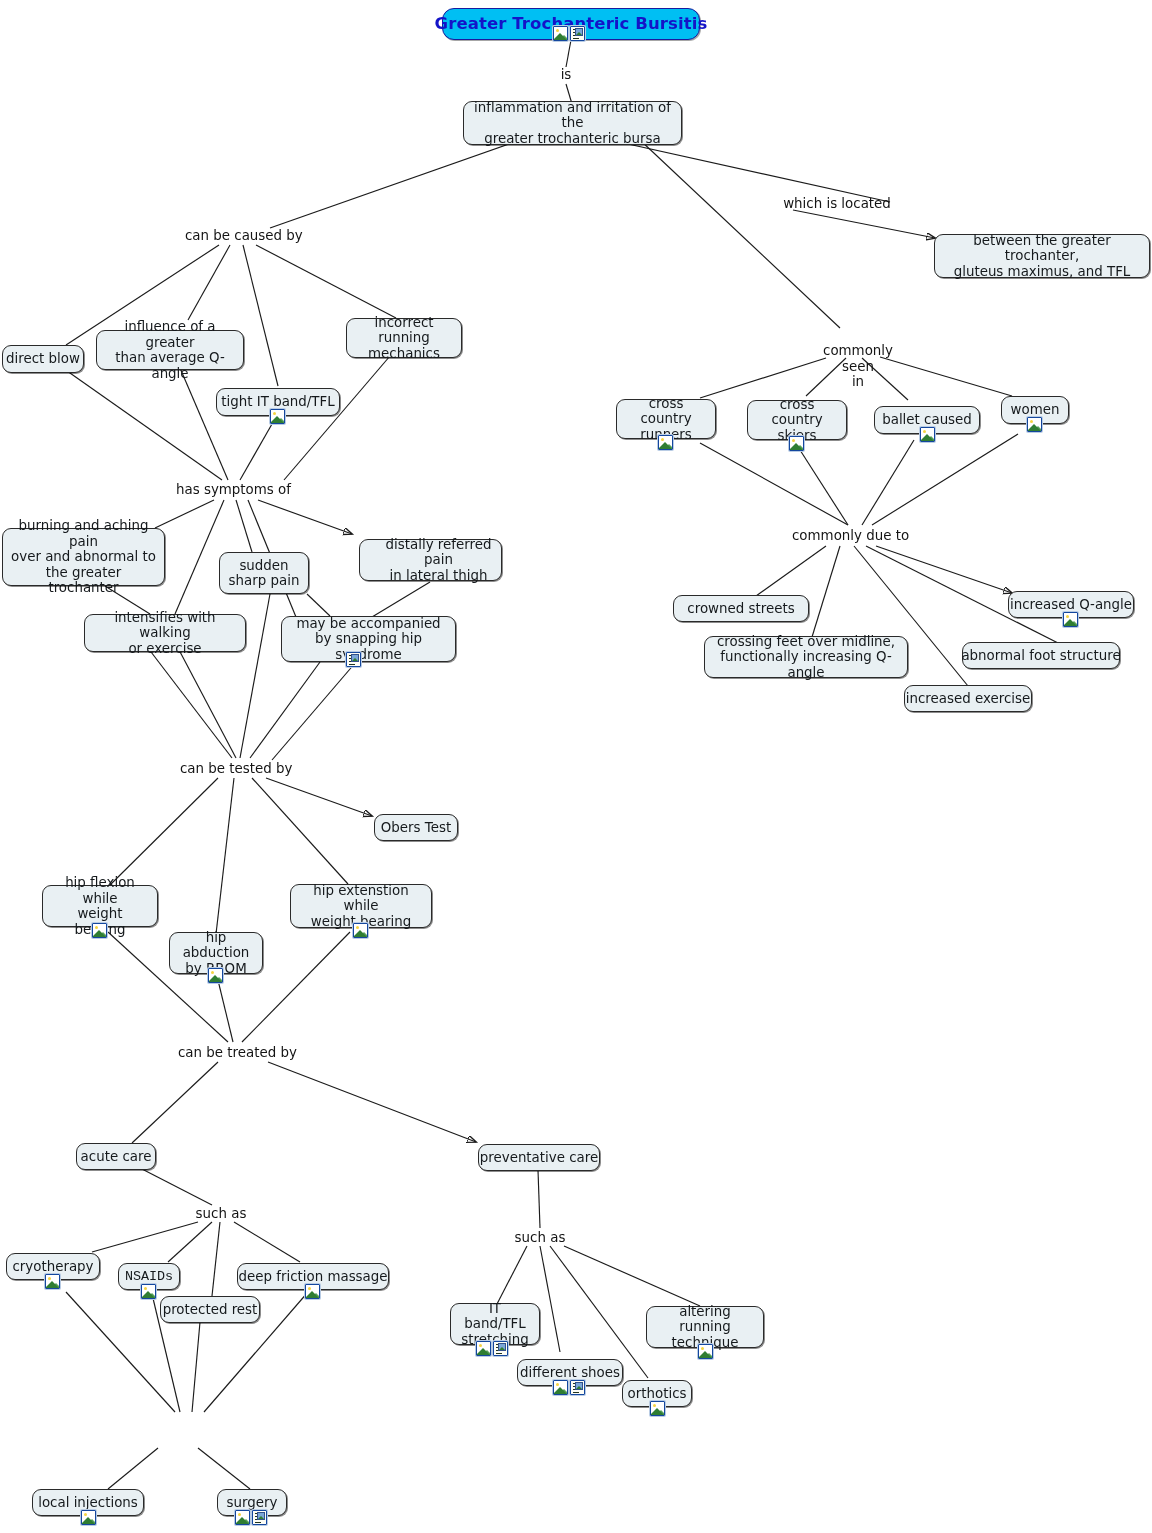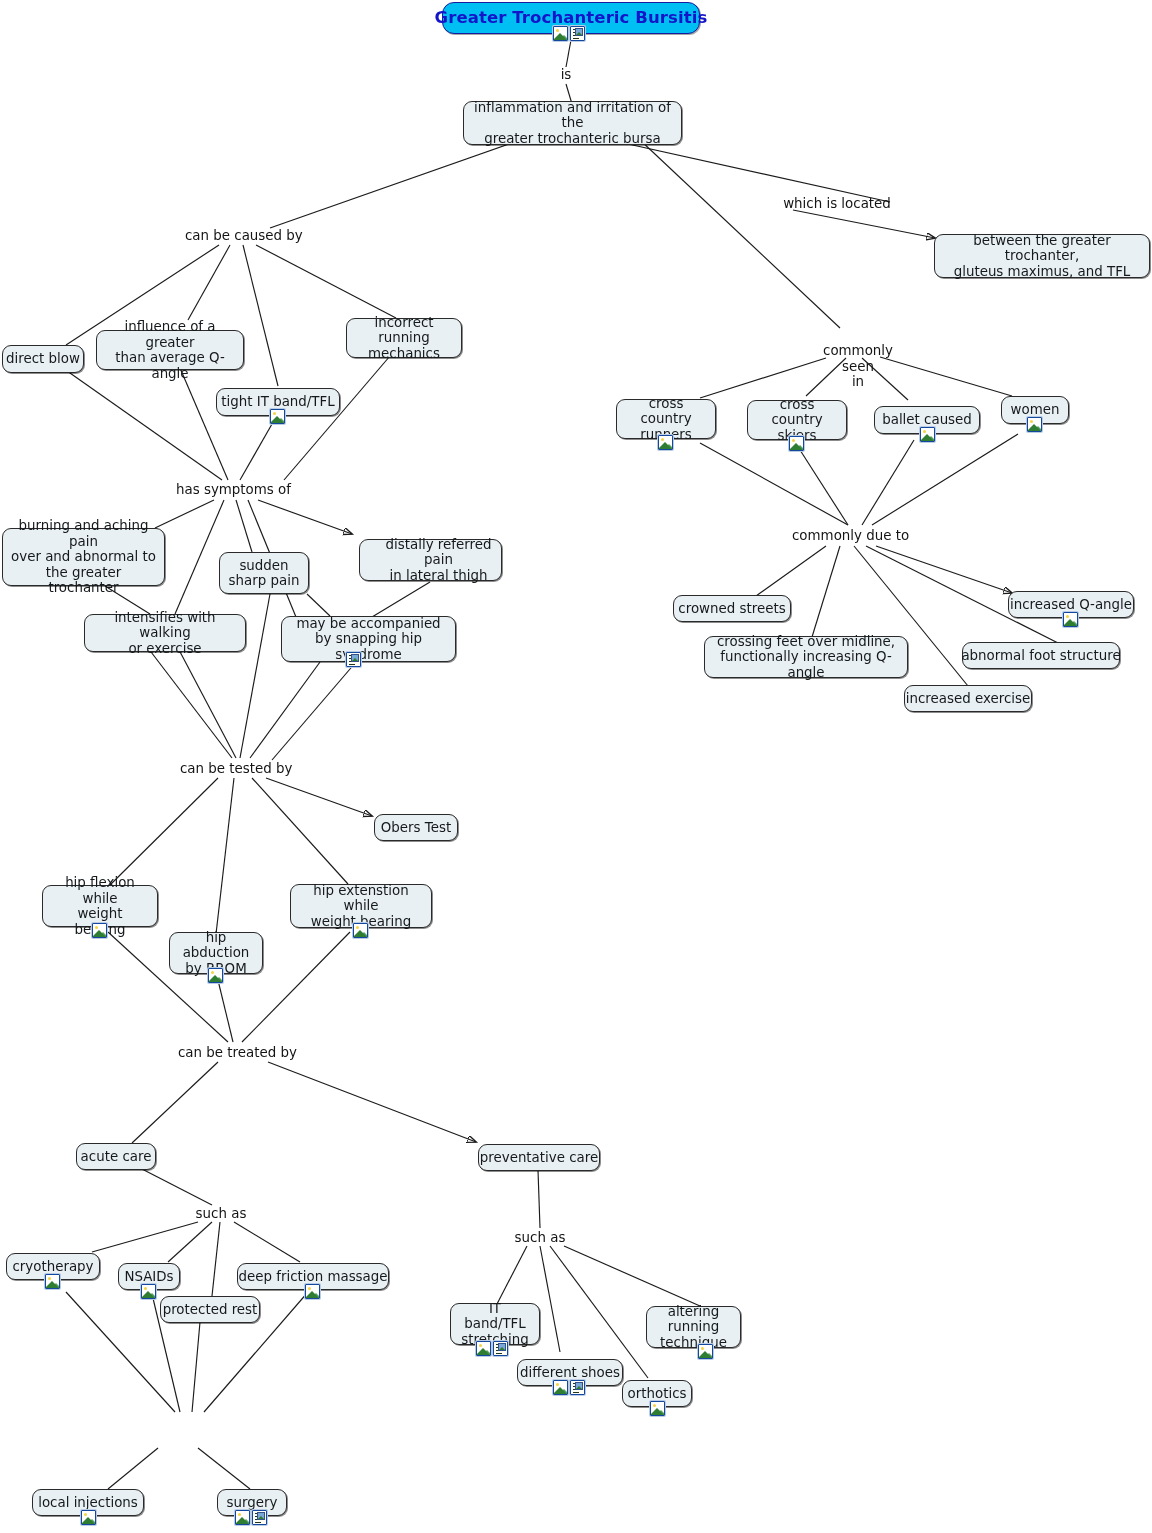--- a/index.html
+++ b/index.html
@@ -36,20 +36,21 @@
   
   .node.root{
     background:#00bff3;
     border:1.6px solid #1a1a9e;
     border-radius:12px;
     color:#1414c8;
     font-weight:bold;
     font-size:16.5px;
     letter-spacing:.1px;
     box-shadow:1px 1px 0 rgba(0,0,0,.35);
+    margin-top:6px;
   }
 
   
   .elabel{
     position:absolute;
     color:#141414;
     font-size:13.4px;
     line-height:15.5px;
     text-align:center;
     white-space:nowrap;
@@ -340,21 +341,21 @@
 
   <div class="node" style="left:1001px;top:396px;width:68px;height:28px;">
     <span class="txt">women</span>
   </div>
   <div class="icons" style="left:1027px;top:417px;">
     <span class="ico pic">
         <span class="hill"></span>
       </span>
   </div>
 
-  <div class="node" style="left:673px;top:595px;width:118px;height:27px;">
+  <div class="node" style="left:673px;top:595px;width:136px;height:27px;">
     <span class="txt">crowned streets</span>
   </div>
 
   <div class="node" style="left:704px;top:636px;width:204px;height:42px;white-space:pre-line;">
     <span class="txt">crossing feet over midline,
 functionally increasing Q-angle</span>
   </div>
 
   <div class="node" style="left:904px;top:685px;width:128px;height:27px;">
     <span class="txt">increased exercise</span>
@@ -417,21 +418,21 @@
 
   <div class="node" style="left:6px;top:1253px;width:94px;height:27px;">
     <span class="txt">cryotherapy</span>
   </div>
   <div class="icons" style="left:45px;top:1274px;">
     <span class="ico pic">
         <span class="hill"></span>
       </span>
   </div>
 
-  <div class="node" style="left:118px;top:1263px;width:62px;height:27px;">
+  <div class="node" style="left:118px;top:1263px;width:62px;height:27px;font-family:Liberation Mono, monospace;">
     <span class="txt">NSAIDs</span>
   </div>
   <div class="icons" style="left:141px;top:1284px;">
     <span class="ico pic">
         <span class="hill"></span>
       </span>
   </div>
 
   <div class="node" style="left:160px;top:1296px;width:100px;height:27px;">
     <span class="txt">protected rest</span>
@@ -475,21 +476,21 @@
 
   <div class="node" style="left:622px;top:1380px;width:70px;height:27px;">
     <span class="txt">orthotics</span>
   </div>
   <div class="icons" style="left:650px;top:1401px;">
     <span class="ico pic">
         <span class="hill"></span>
       </span>
   </div>
 
-  <div class="node" style="left:646px;top:1306px;width:95px;height:42px;white-space:pre-line;">
+  <div class="node" style="left:646px;top:1306px;width:118px;height:42px;white-space:pre-line;">
     <span class="txt">altering running
 technique</span>
   </div>
   <div class="icons" style="left:698px;top:1344px;">
     <span class="ico pic">
         <span class="hill"></span>
       </span>
   </div>
 
   <div class="node" style="left:32px;top:1489px;width:112px;height:27px;">

